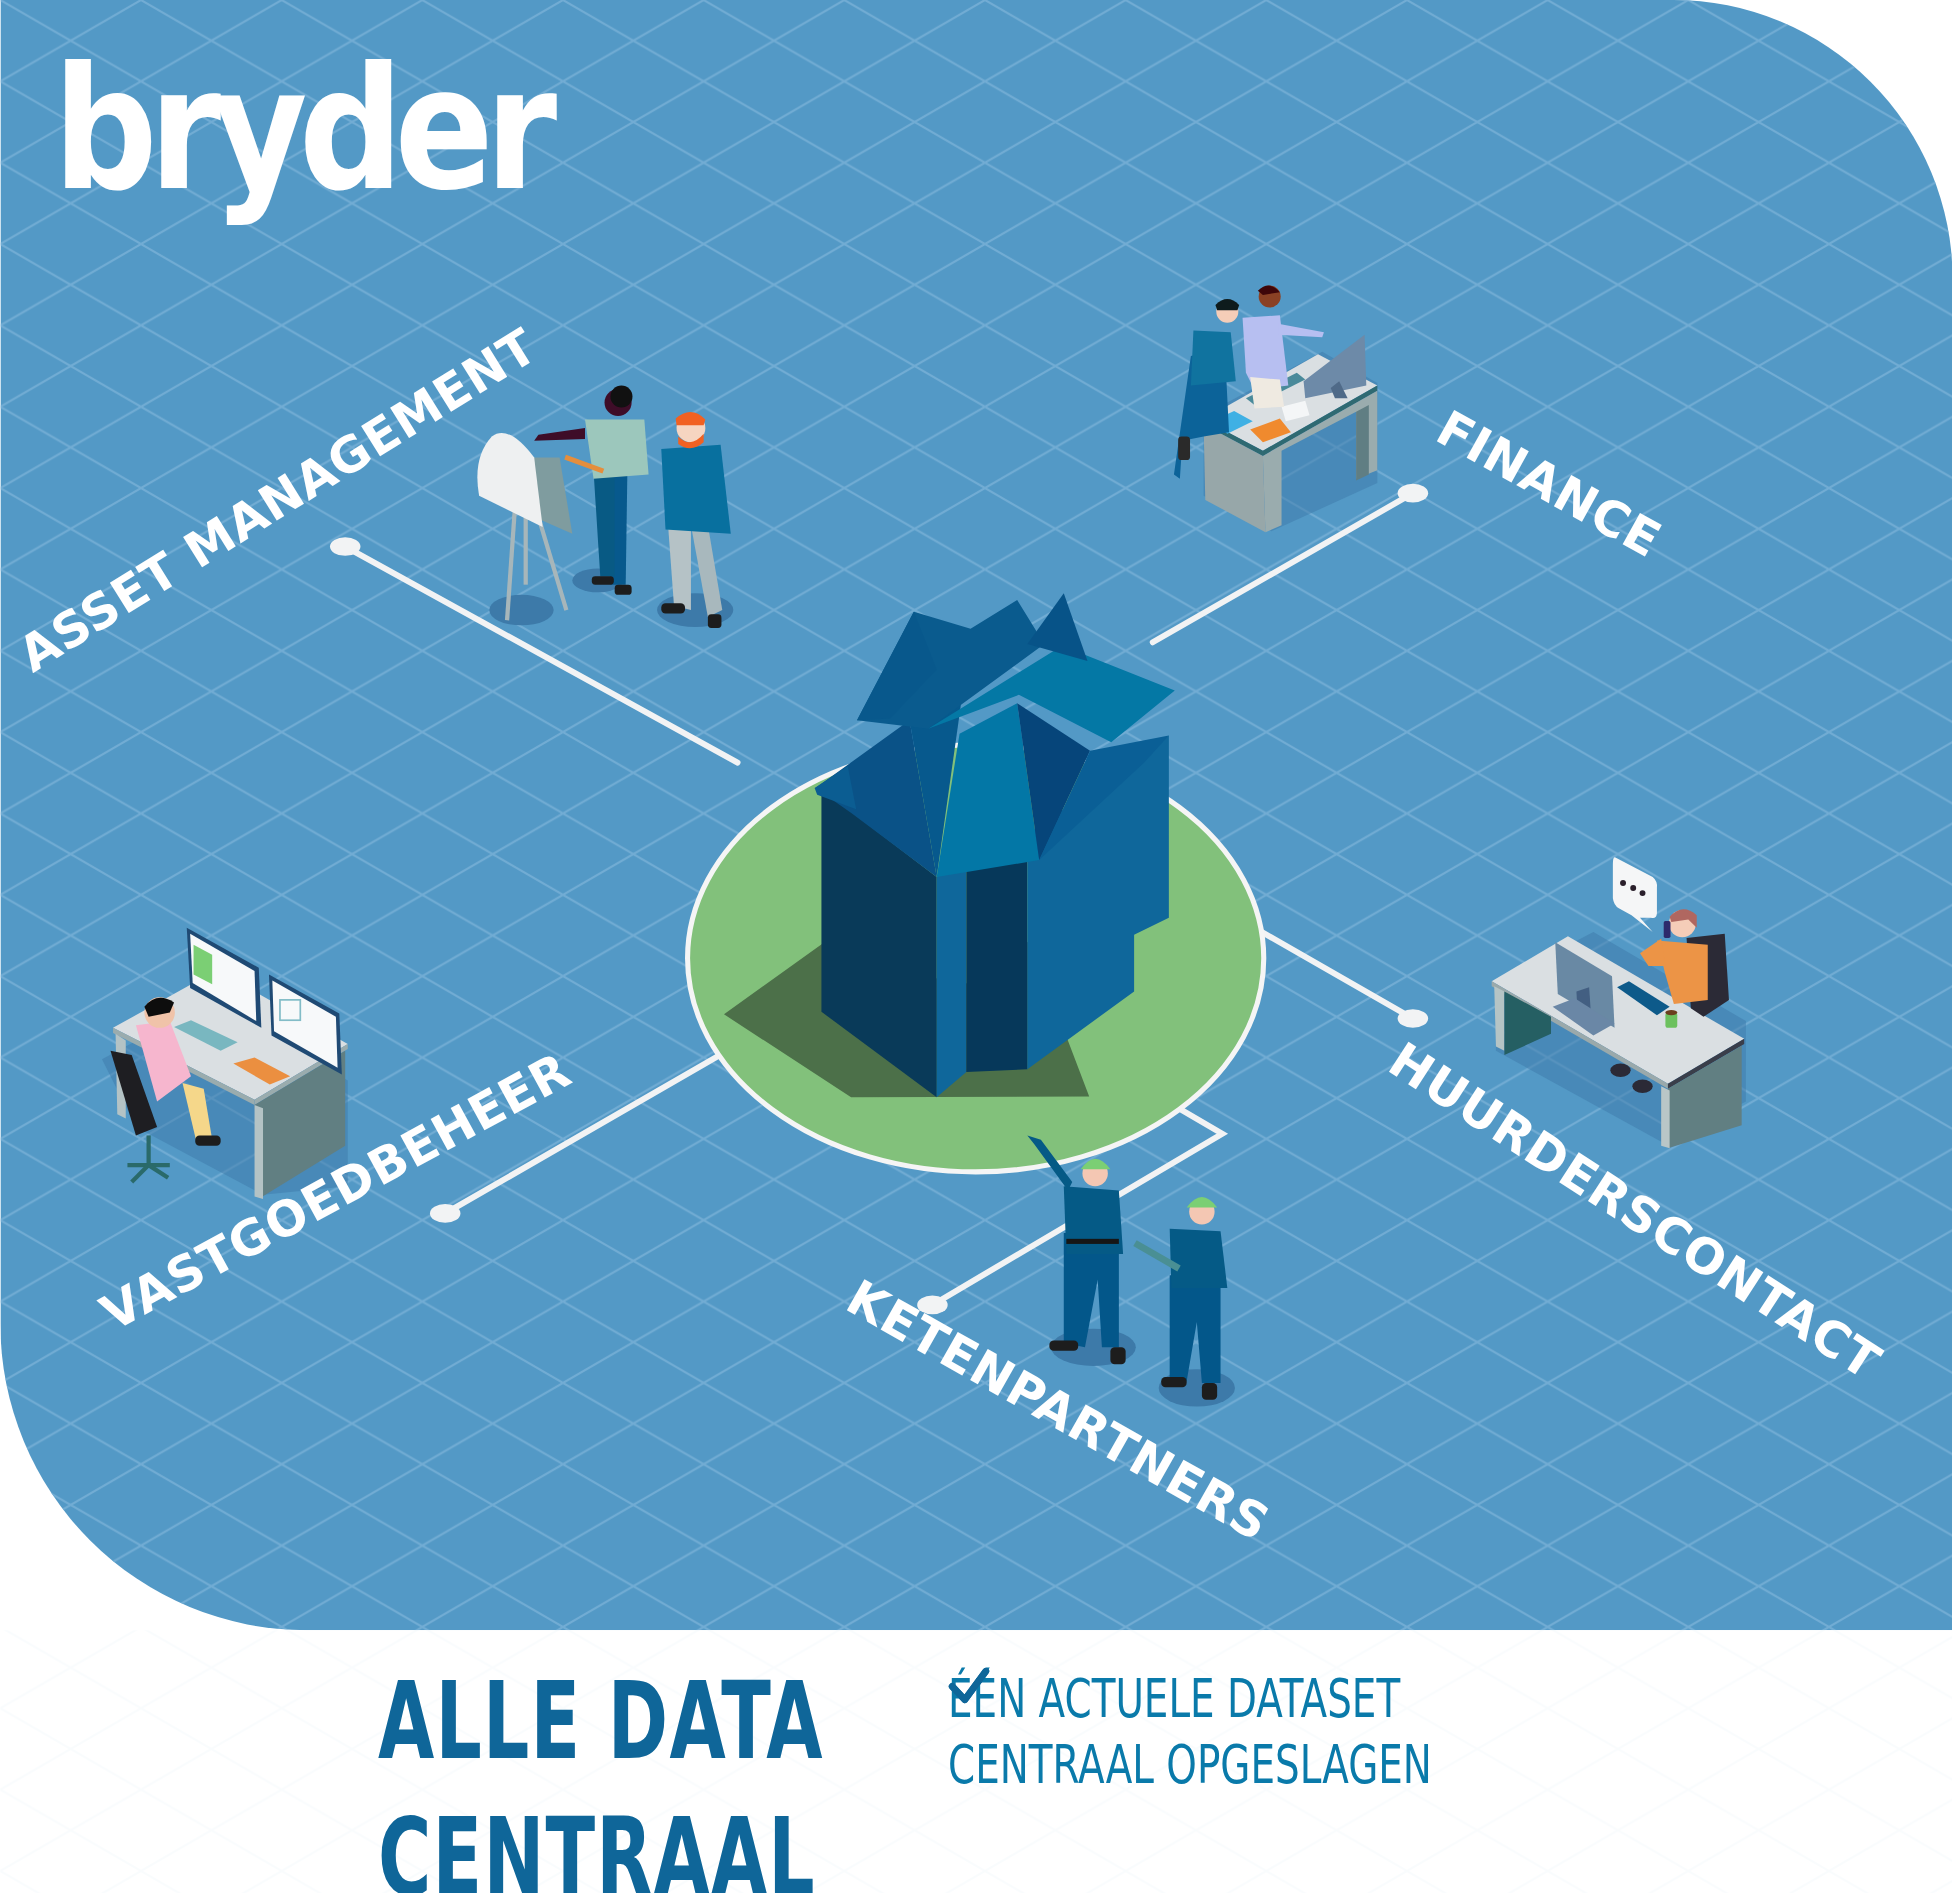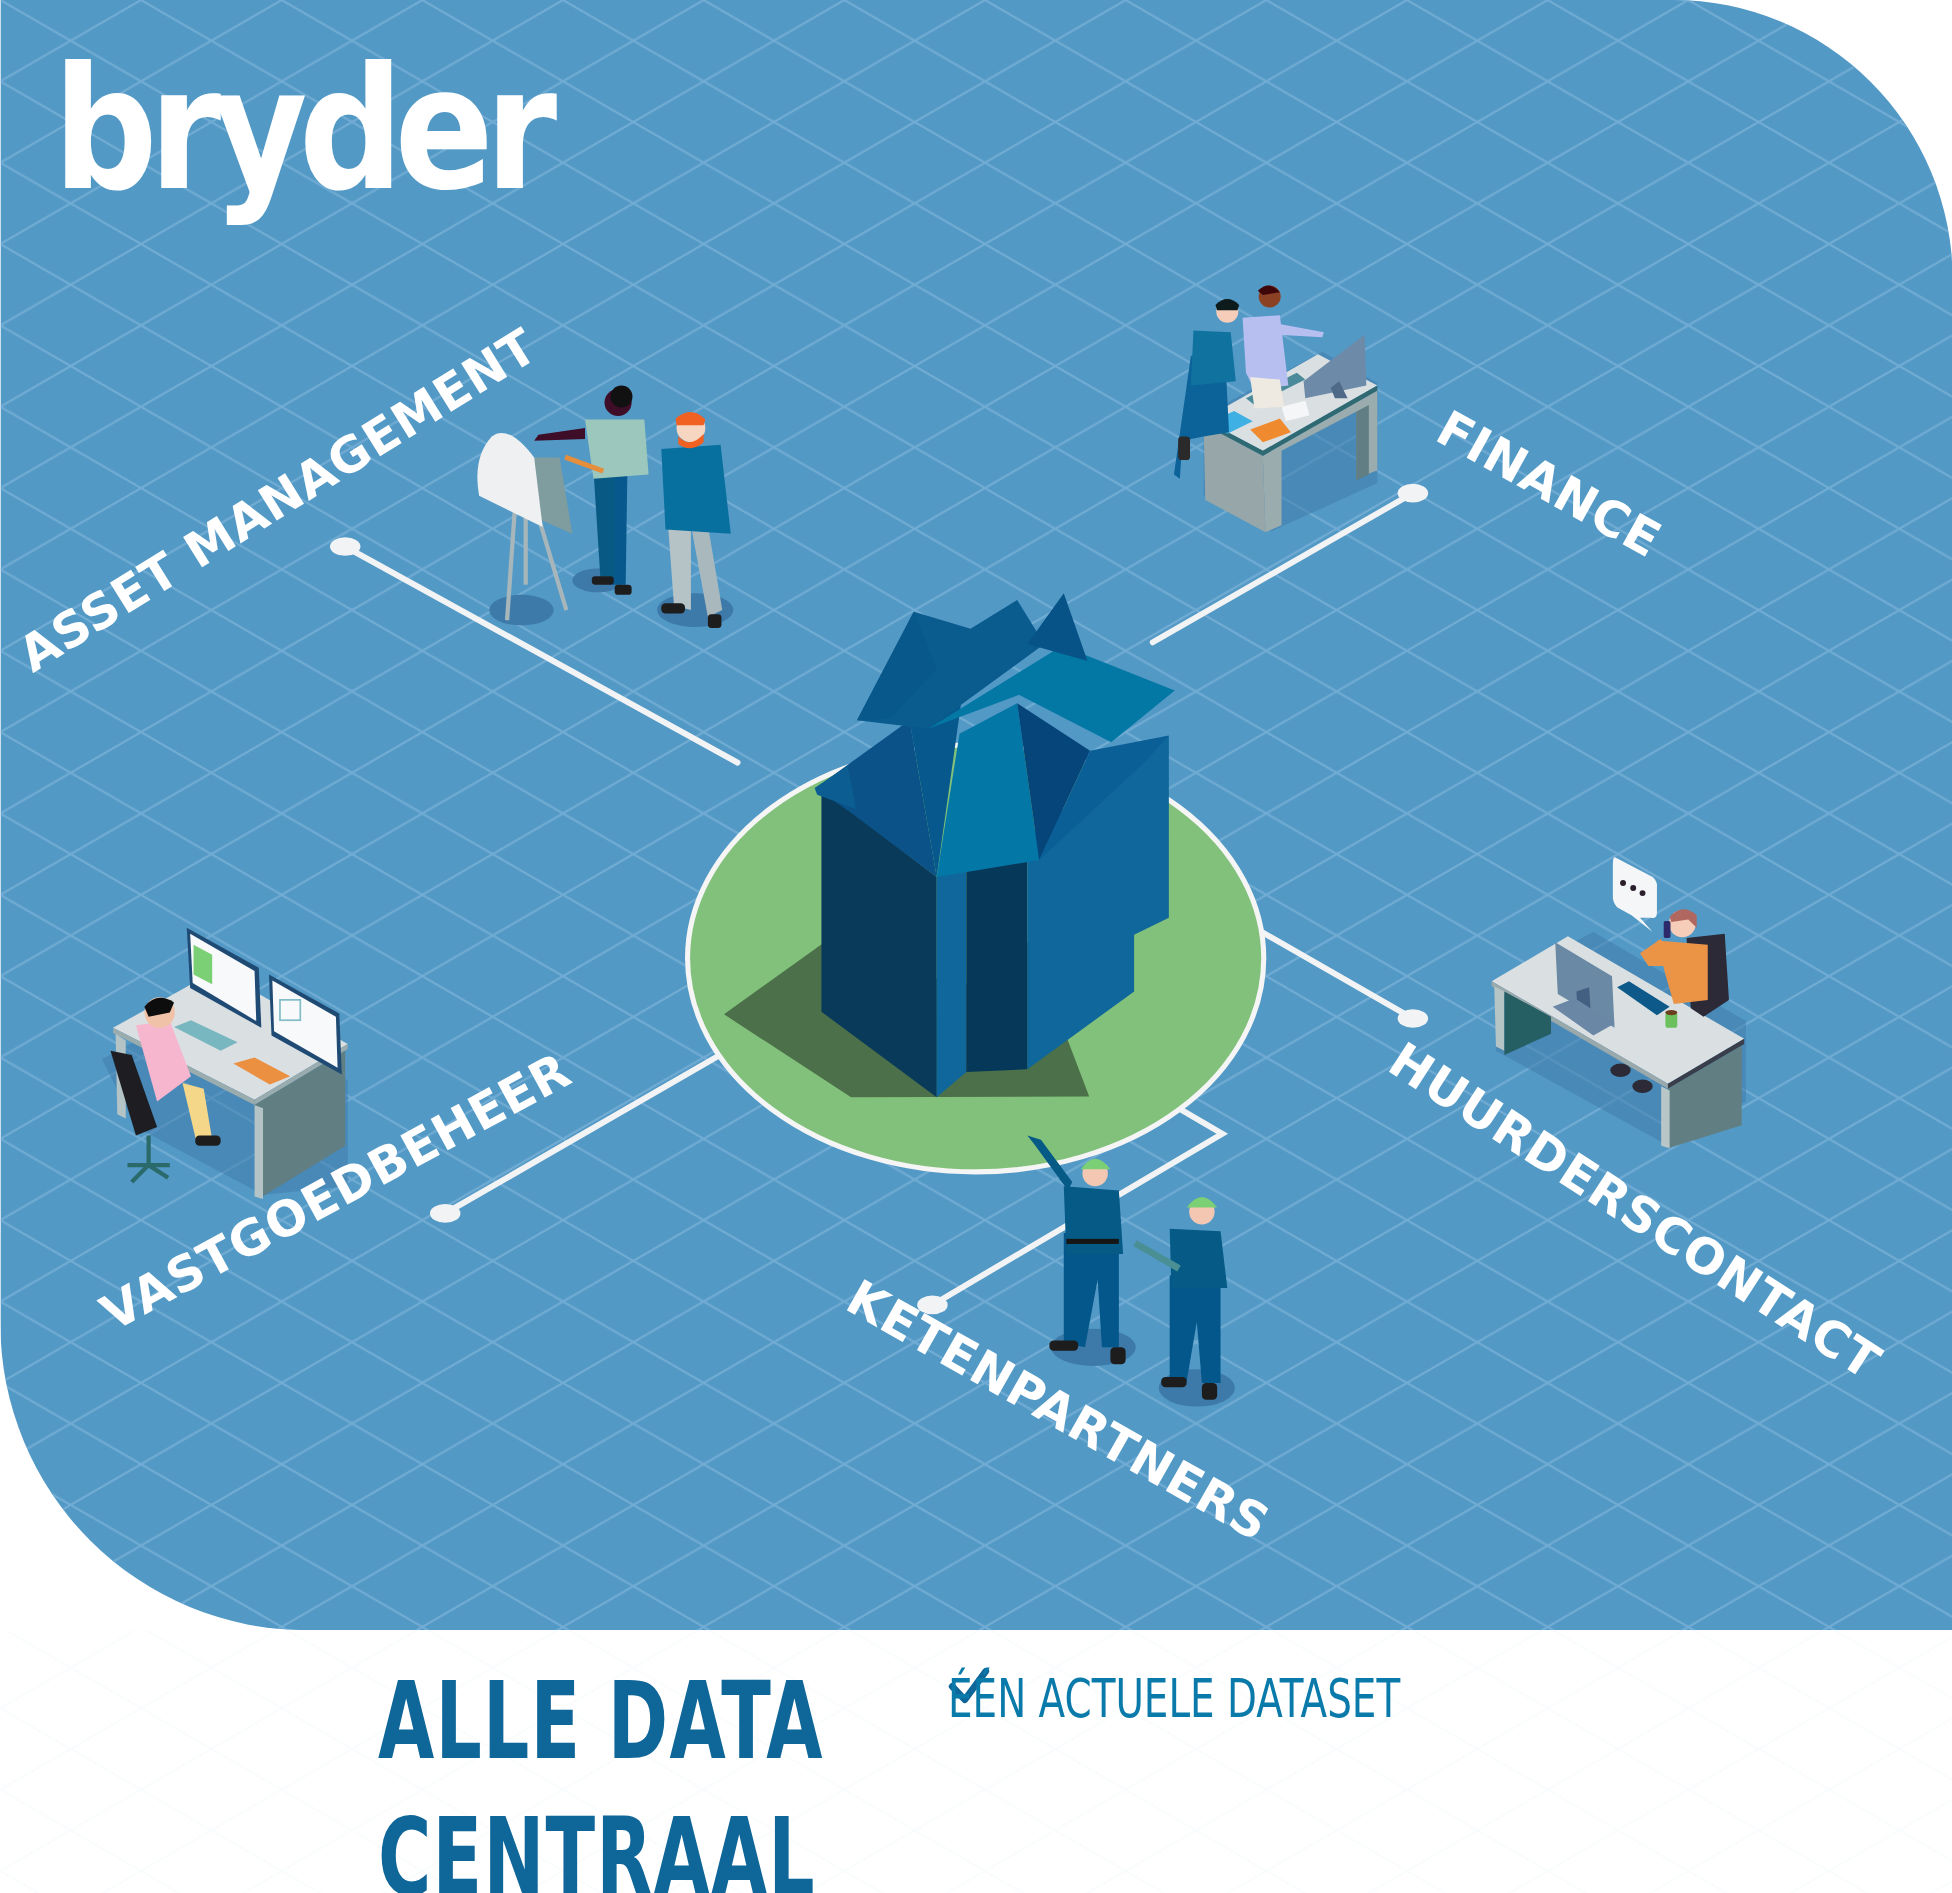--- a/index.html
+++ b/index.html
@@ -276,15 +276,21 @@
   <div>CENTRAAL</div>
 </div>
 
 <div class="checklist">
   <div class="check-row">
     <svg class="check-icon" viewBox="0 0 50 46">
       <polyline points="5,24 20,40 45,6" fill="none" stroke="#0f6699" stroke-width="8" stroke-linecap="round" stroke-linejoin="round"></polyline>
     </svg>
     <span class="check-text">ÉÉN ACTUELE DATASET</span>
   </div>
+  <div class="check-row">
+    <svg class="check-icon" viewBox="0 0 50 46">
+      <polyline points="5,24 20,40 45,6" fill="none" stroke="#0f6699" stroke-width="8" stroke-linecap="round" stroke-linejoin="round"></polyline>
+    </svg>
+    <span class="check-text">CENTRAAL OPGESLAGEN</span>
+  </div>
 </div>
 </div>
 
 
 </body></html>

